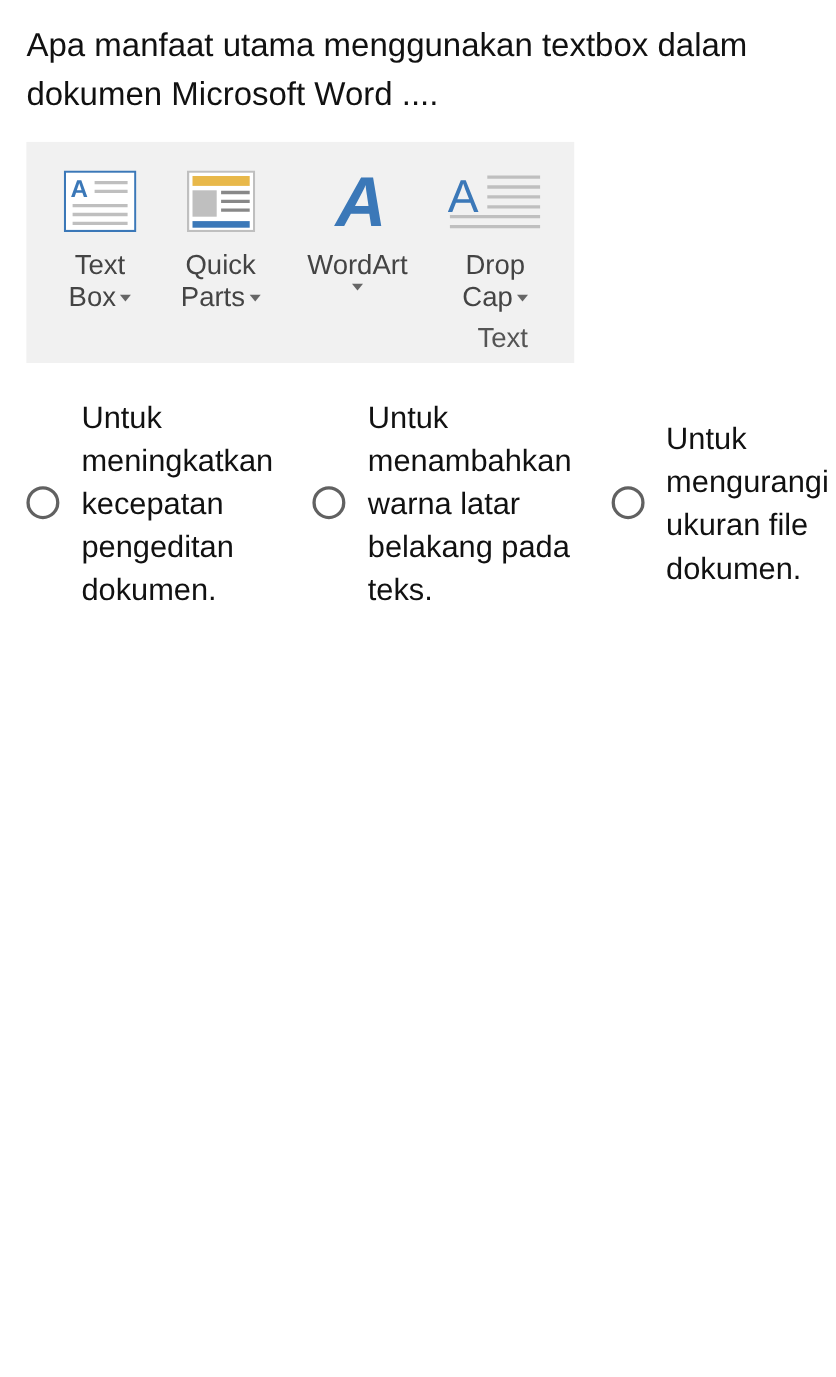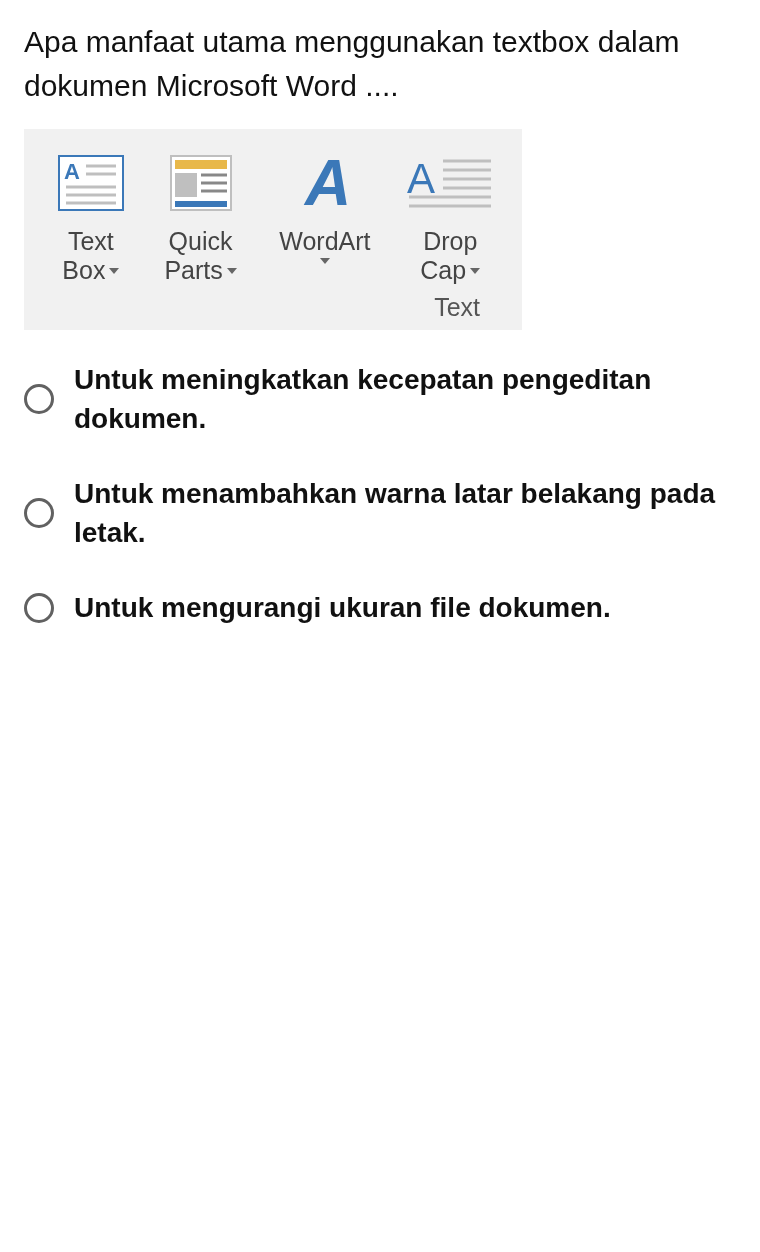--- a/index.html
+++ b/index.html
@@ -60,23 +60,22 @@
   }
   .group-label {
     text-align: right;
     font-size: 25px;
     color: #555;
     padding-right: 24px;
     padding-top: 8px;
   }
   .options {
     display: flex;
-    flex-direction: column;
+    flex-direction: row;
     gap: 36px;
-    font-weight: bold;
   }
   .option {
     display: flex;
     align-items: center;
     gap: 20px;
   }
   .radio {
     width: 30px;
     height: 30px;
     border: 3px solid #616161;
@@ -180,19 +179,19 @@
   <div class="group-label">Text</div>
 </div>
 
 <div class="options">
   <div class="option">
     <div class="radio"></div>
     <div class="option-text">Untuk meningkatkan kecepatan pengeditan dokumen.</div>
   </div>
   <div class="option">
     <div class="radio"></div>
-    <div class="option-text">Untuk menambahkan warna latar belakang pada letak.</div>
+    <div class="option-text">Untuk menambahkan warna latar belakang pada teks.</div>
   </div>
   <div class="option">
     <div class="radio"></div>
     <div class="option-text">Untuk mengurangi ukuran file dokumen.</div>
   </div>
 </div>
 
 </body></html>

